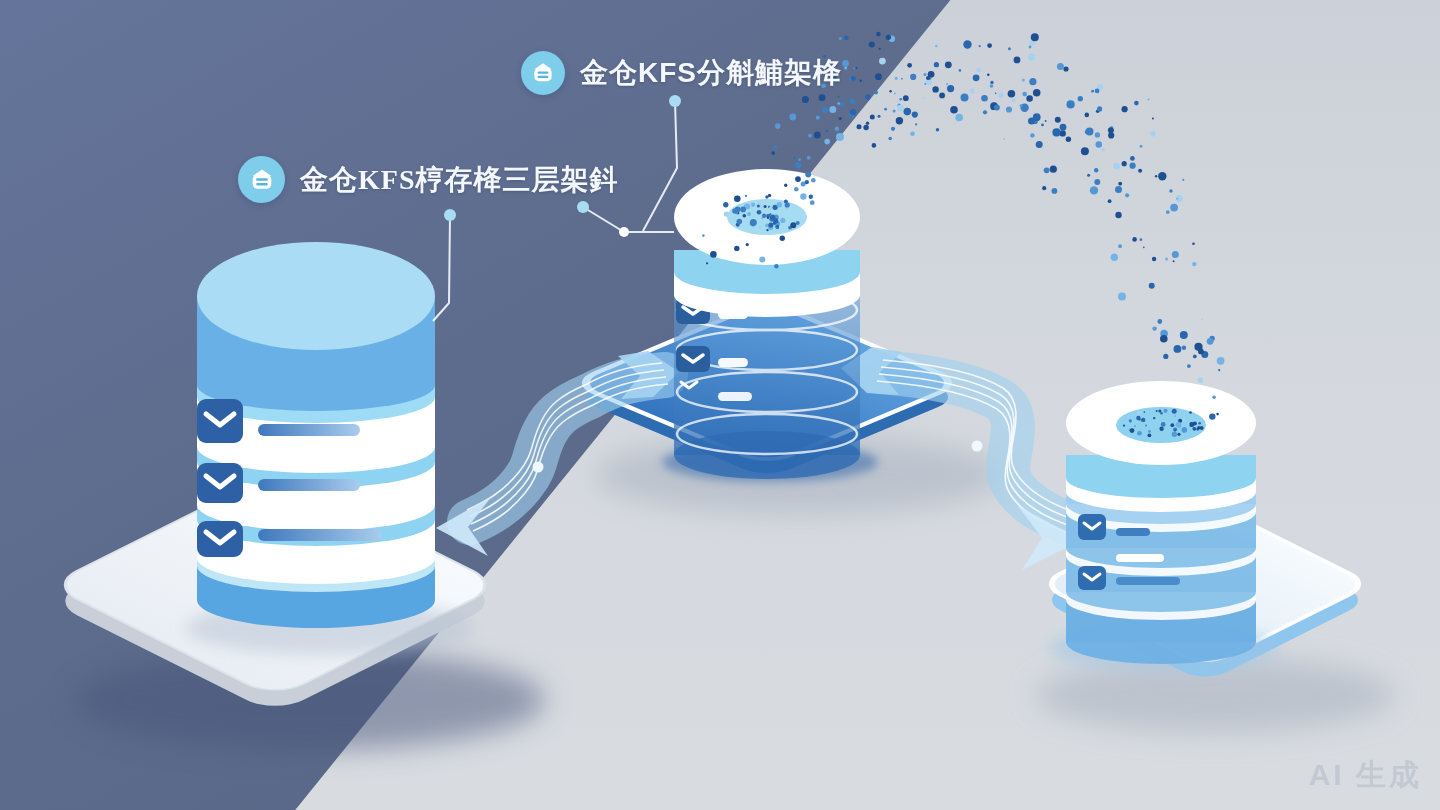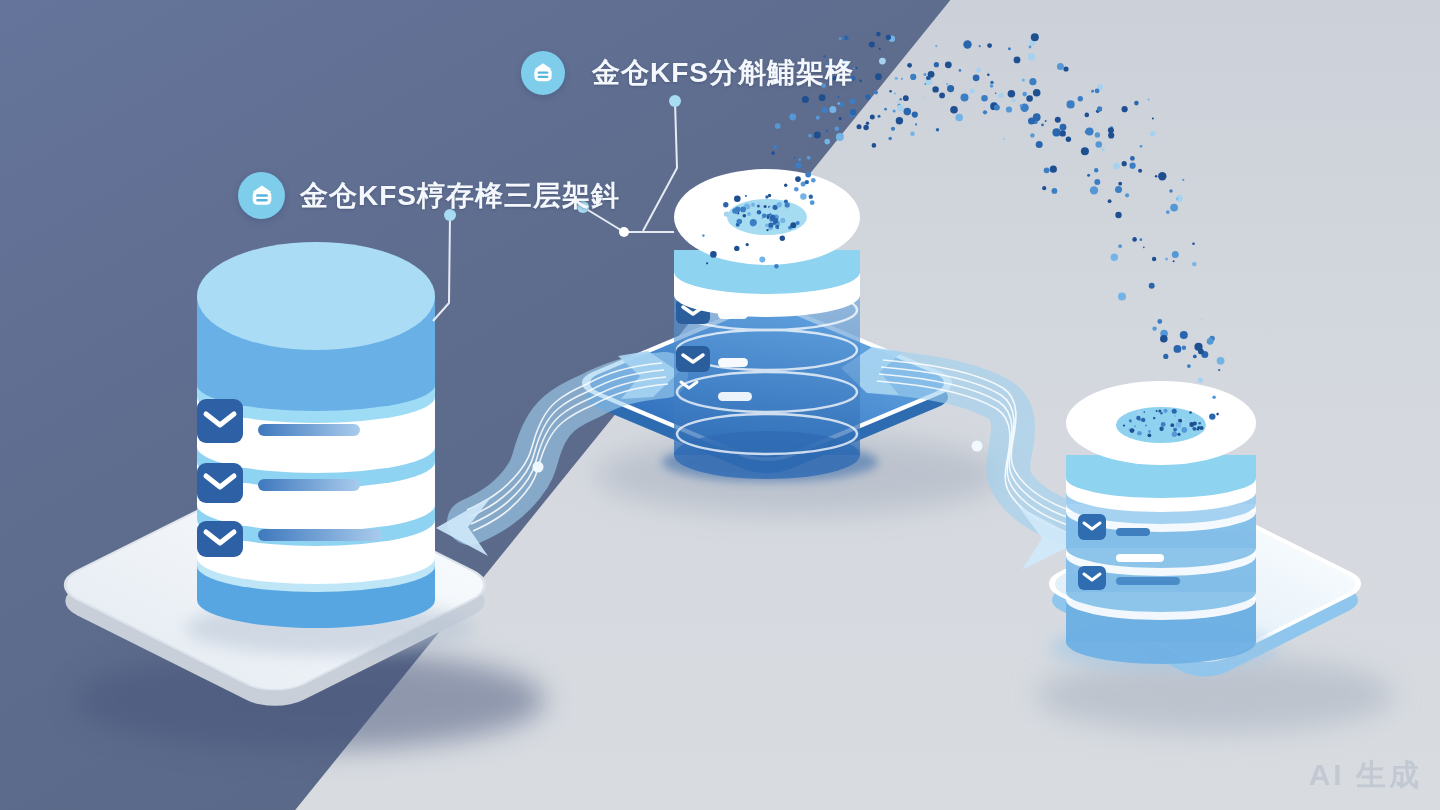--- a/index.html
+++ b/index.html
@@ -17,26 +17,26 @@
   .callout{
     position:absolute;display:flex;align-items:center;gap:15px;
     color:#f4f8fc;font-weight:bold;white-space:nowrap;
     text-shadow:0 1px 3px rgba(40,55,90,.35);
   }
   .callout .badge{
     border-radius:50%;background:#7ecdea;flex:0 0 auto;
     display:flex;align-items:center;justify-content:center;
     box-shadow:0 2px 6px rgba(30,60,110,.25);
   }
-  .callout-storage{left:238px;top:172px;}
+  .callout-storage{left:238px;top:156px;font-family:Liberation Serif, serif;}
   .callout-storage .badge{width:47px;height:47px;}
   .callout-storage .label{font-size:28px;letter-spacing:1px;}
   .callout-sharding{left:521px;top:51px;}
   .callout-sharding .badge{width:44px;height:44px;}
-  .callout-sharding .label{font-size:28px;letter-spacing:1px;margin-left:12px;}
+  .callout-sharding .label{font-size:28px;letter-spacing:1px;}
   .watermark{
     position:absolute;right:18px;bottom:14px;
     font-size:30px;letter-spacing:3px;color:#c3c9d3;font-weight:bold;
   }
 </style>
 </head>
 <body>
 
 <div class="stage">
   <div class="bg-light"></div>

